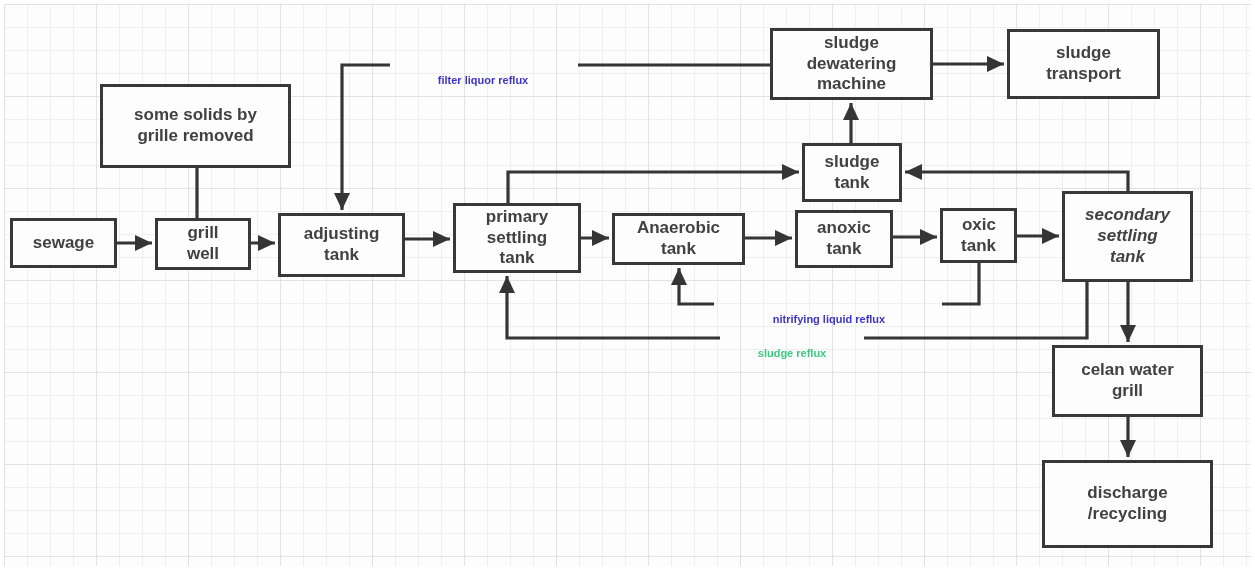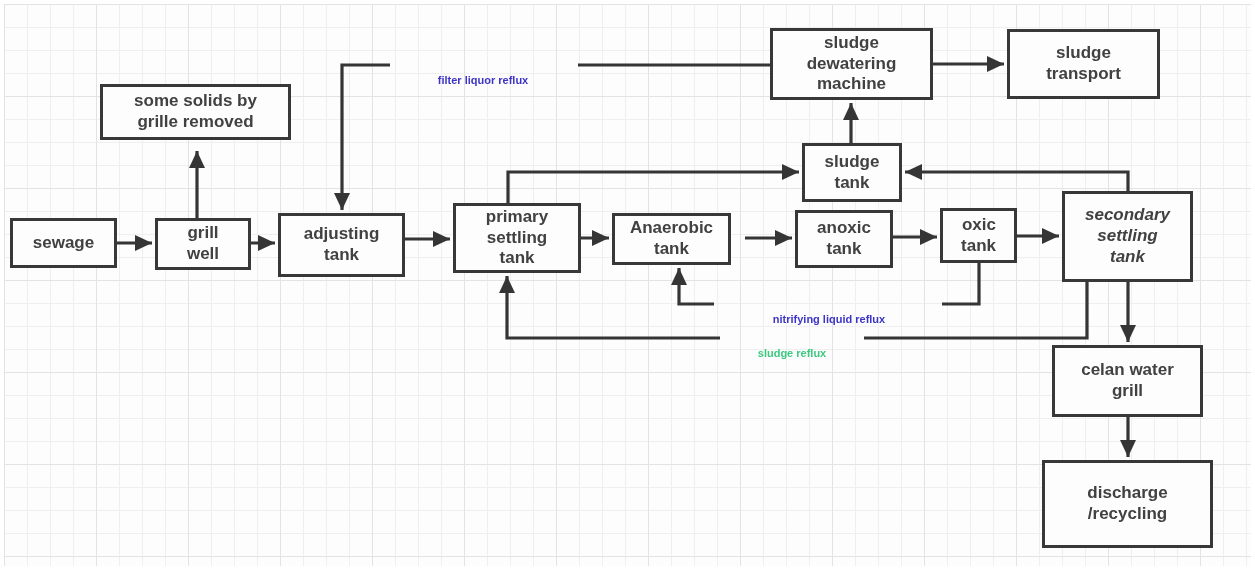--- a/index.html
+++ b/index.html
@@ -80,28 +80,28 @@
     <path class="edge" d="M1087,282 V338 H864"></path>
     <path class="edge" d="M720,338 H507 V276" marker-end="url(#ah)"></path>
 
     <path class="edge" d="M1128,282 V342" marker-end="url(#ah)"></path>
     <path class="edge" d="M1128,417 V457" marker-end="url(#ah)"></path>
   </svg>
 
   <div class="node" style="left:10px;top:218px;width:107px;height:50px;">sewage</div>
   <div class="node" style="left:155px;top:218px;width:96px;height:52px;">grill
 well</div>
-  <div class="node" style="left:100px;top:84px;width:191px;height:56px;">some solids by
+  <div class="node" style="left:100px;top:84px;width:191px;height:84px;">some solids by
 grille removed</div>
   <div class="node" style="left:278px;top:213px;width:127px;height:64px;">adjusting
 tank</div>
   <div class="node" style="left:453px;top:203px;width:128px;height:70px;">primary
 settling
 tank</div>
-  <div class="node" style="left:612px;top:213px;width:119px;height:52px;">Anaerobic
+  <div class="node" style="left:612px;top:213px;width:133px;height:52px;">Anaerobic
 tank</div>
   <div class="node" style="left:795px;top:210px;width:98px;height:58px;">anoxic
 tank</div>
   <div class="node" style="left:940px;top:208px;width:77px;height:55px;text-align:right;">oxic
 tank</div>
   <div class="node" style="left:1062px;top:191px;width:131px;height:91px;font-style:italic;">secondary
 settling
 tank</div>
   <div class="node" style="left:802px;top:143px;width:100px;height:59px;">sludge
 tank</div>

